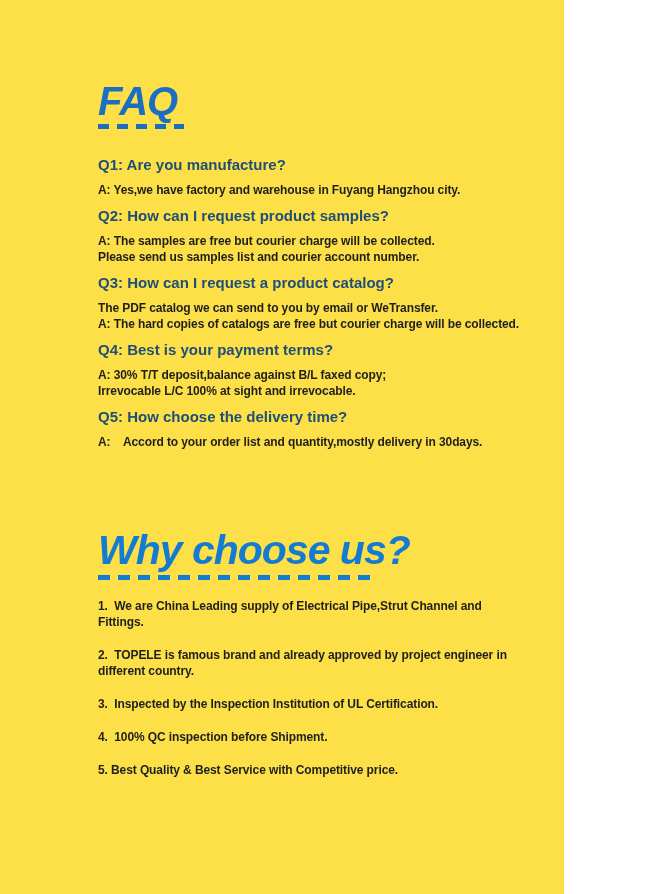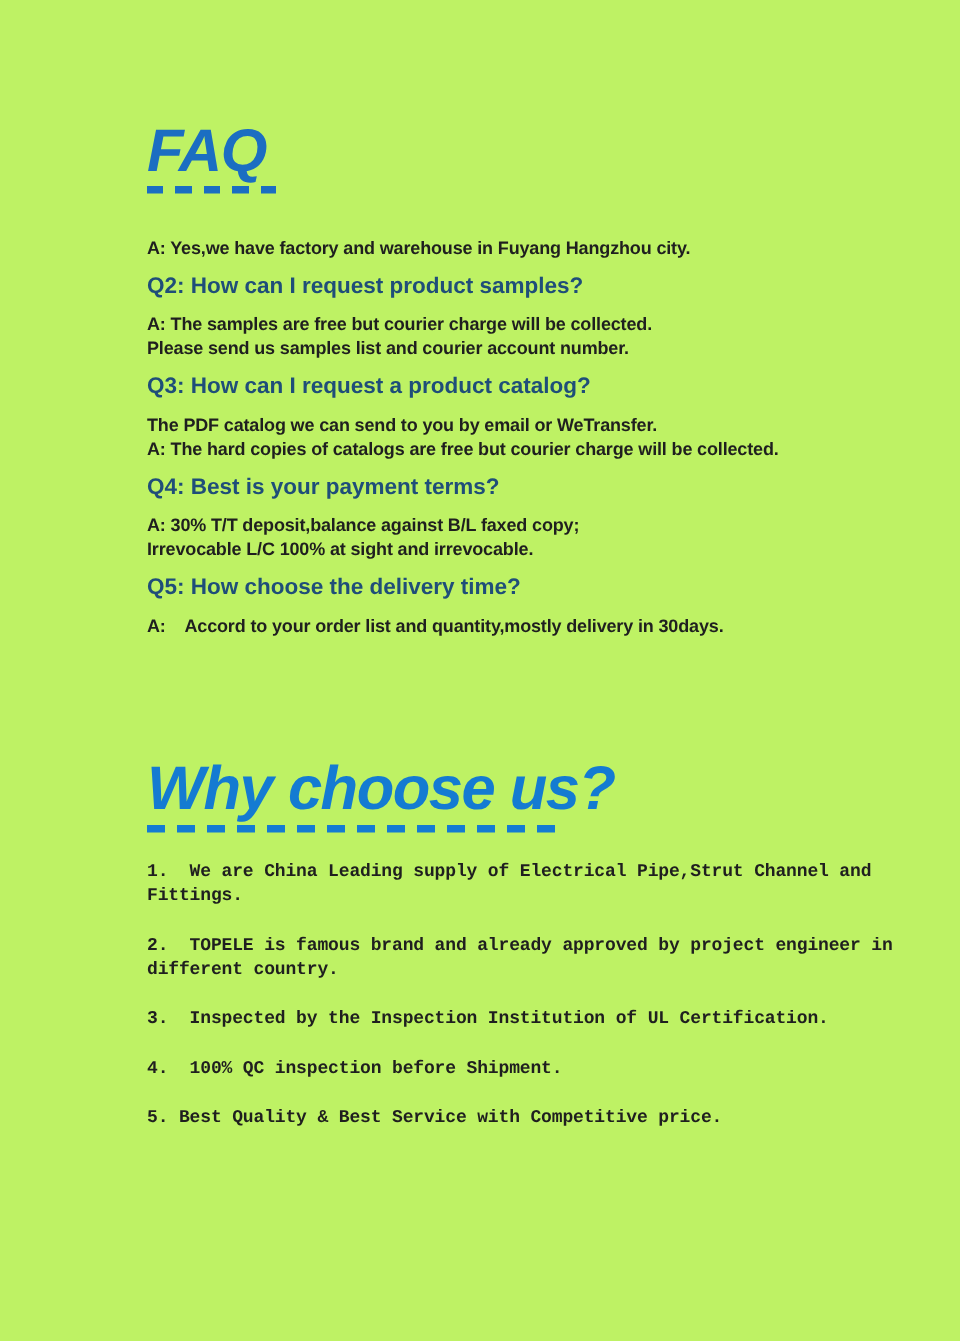--- a/index.html
+++ b/index.html
@@ -2,23 +2,23 @@
 <html><head>
 <meta charset="utf-8">
 <style>
   html, body {
     margin: 0;
     padding: 0;
     background: #ffffff;
   }
   .page {
     position: relative;
-    width: 640px;
+    width: 564px;
     height: 894px;
-    background: #bef264;
+    background: #fde047;
     font-family: "Liberation Sans", sans-serif;
     box-sizing: border-box;
     padding: 0 40px 0 98px;
     overflow: hidden;
   }
   
   .big-title {
     display: inline-block;
     font-size: 40px;
     line-height: 38px;
@@ -60,36 +60,36 @@
   .why-title-wrap { padding-top: 69px; }
   .why-list { margin-top: 18px; }
   .why-item {
     font-size: 12px;
     line-height: 16px;
     font-weight: bold;
     color: #1f1f1f;
     letter-spacing: -0.1px;
     margin-bottom: 17px;
     white-space: pre-wrap;
-    font-family: Liberation Mono, monospace;
   }
 </style>
 </head>
 <body>
 
 <div class="page">
 
   <div class="title-wrap faq-title-wrap">
     <span class="big-title">FAQ</span>
     <div class="dash-underline faq-underline"></div>
   </div>
 
   <div class="qa-list">
 
     <div class="qa-block">
+      <div class="question">Q1: Are you manufacture?</div>
       <div class="answer-line">A: Yes,we have factory and warehouse in Fuyang Hangzhou city.</div>
     </div>
 
     <div class="qa-block">
       <div class="question">Q2: How can I request product samples?</div>
       <div class="answer-line">A: The samples are free but courier charge will be collected.</div>
       <div class="answer-line">Please send us samples list and courier account number.</div>
     </div>
 
     <div class="qa-block">

